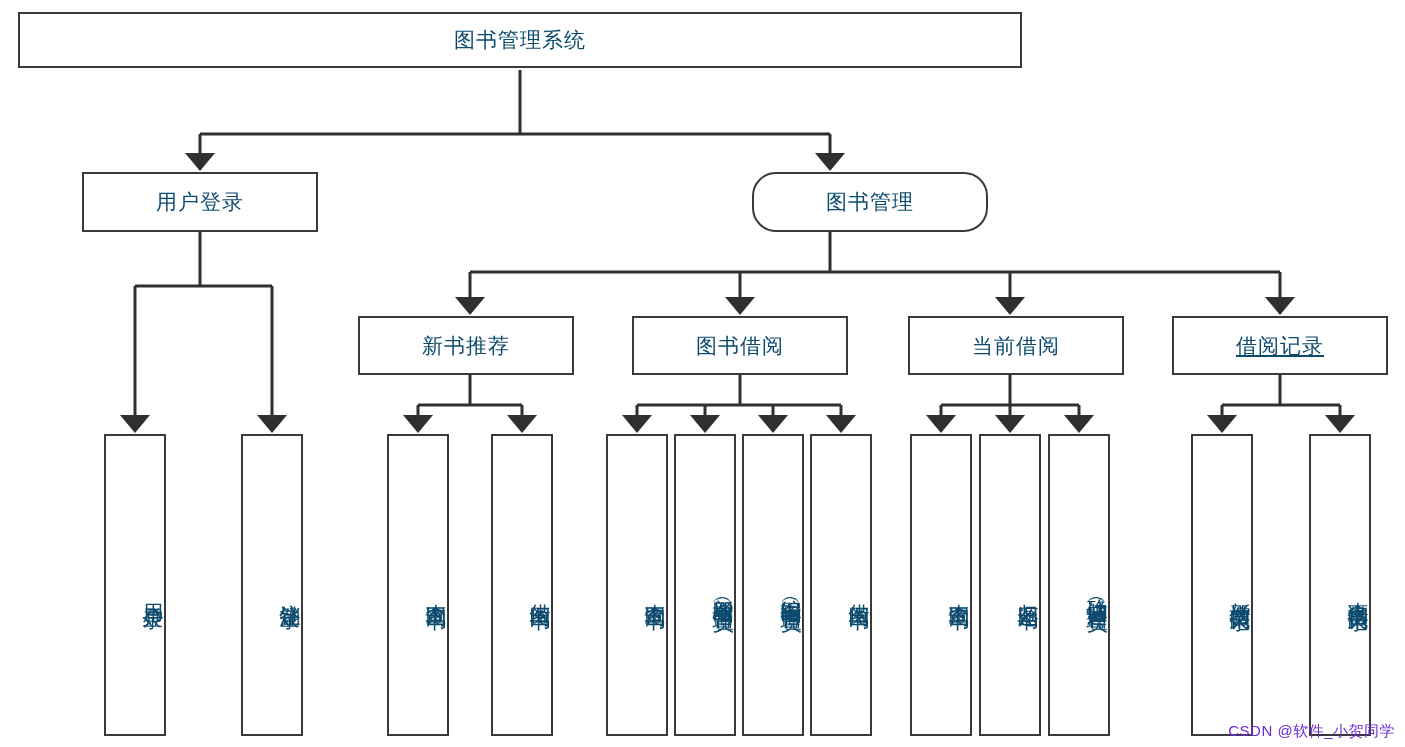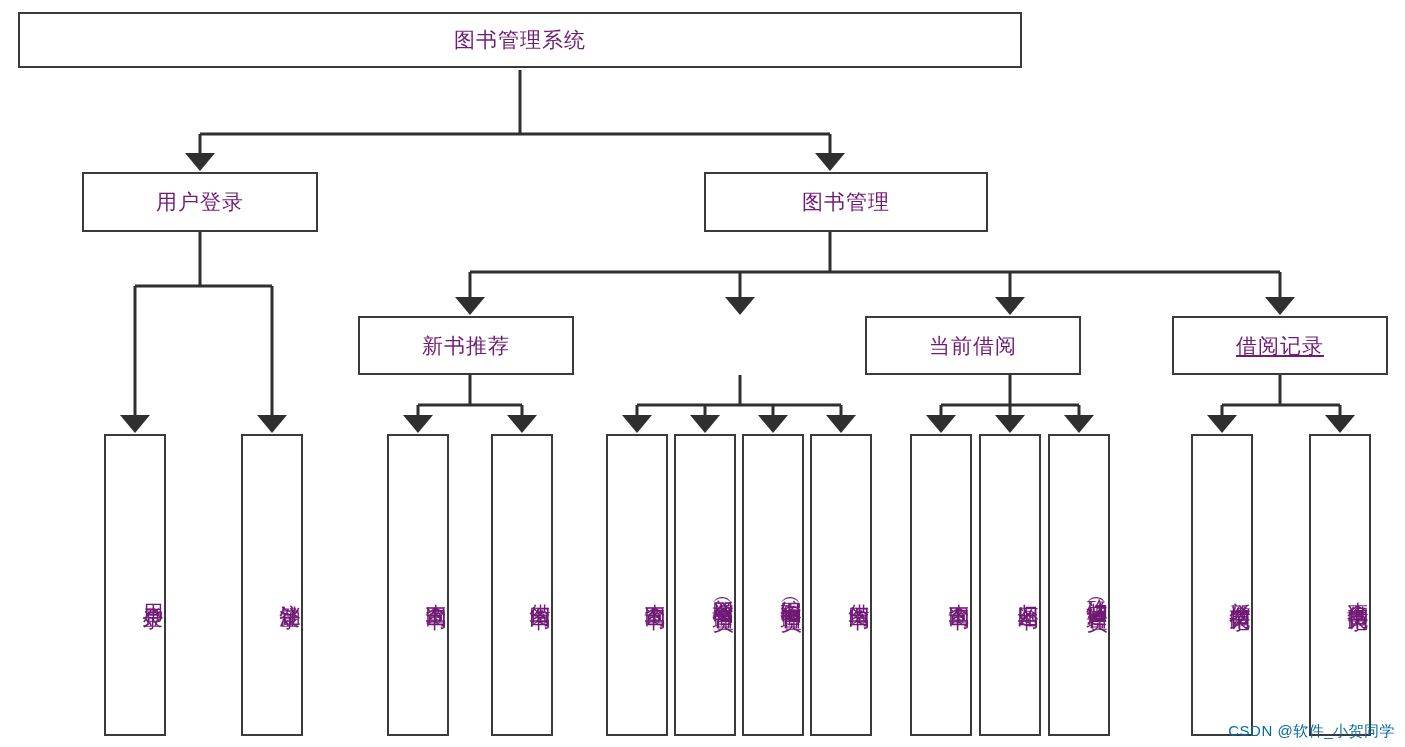--- a/index.html
+++ b/index.html
@@ -4,21 +4,21 @@
 <style>
   html,body{margin:0;padding:0;background:#ffffff;}
   body{font-family:"Liberation Sans","DejaVu Sans",sans-serif;}
   #stage{position:relative;width:1405px;height:747px;background:#ffffff;overflow:hidden;}
   #wires{position:absolute;left:0;top:0;width:1405px;height:747px;}
   .node{
     position:absolute;
     box-sizing:border-box;
     border:2px solid #3a3a3a;
     background:#ffffff;
-    color:#701a75;
+    color:#0c4a6e;
     display:flex;
     align-items:center;
     justify-content:center;
     text-align:center;
     z-index:2;
   }
   .node.h{
     font-size:21px;
     letter-spacing:1px;
   }
@@ -31,21 +31,21 @@
     padding-top:12px;
     align-items:flex-start;
     justify-content:center;
     white-space:nowrap;
   }
   .watermark{
     position:absolute;
     right:10px;
     bottom:6px;
     font-size:15px;
-    color:#0369a1;
+    color:#6d28d9;
     letter-spacing:.5px;
     z-index:3;
     white-space:nowrap;
   }
 </style>
 </head>
 <body>
 
 <div id="stage">
 
@@ -99,28 +99,31 @@
     </g>
   </svg>
 
   <div class="node h" style="left:18px;top:12px;width:1004px;height:56px;">
     <span>图书管理系统</span>
   </div>
 
   <div class="node h" style="left:82px;top:172px;width:236px;height:60px;">
     <span>用户登录</span>
   </div>
-  <div class="node h" style="left:704px;top:172px;width:284px;height:60px;">
+  <div class="node h" style="left:752px;top:172px;width:236px;height:60px;border-radius:24px;">
     <span>图书管理</span>
   </div>
 
   <div class="node h" style="left:358px;top:316px;width:216px;height:59px;">
     <span>新书推荐</span>
   </div>
-  <div class="node h" style="left:865px;top:316px;width:216px;height:59px;">
+  <div class="node h" style="left:632px;top:316px;width:216px;height:59px;">
+    <span>图书借阅</span>
+  </div>
+  <div class="node h" style="left:908px;top:316px;width:216px;height:59px;">
     <span>当前借阅</span>
   </div>
   <div class="node h" style="left:1172px;top:316px;width:216px;height:59px;text-decoration:underline;">
     <span>借阅记录</span>
   </div>
 
   <div class="node v" style="left:104px;top:434px;width:62px;height:302px;">
     <span>用户登录</span>
   </div>
   <div class="node v" style="left:241px;top:434px;width:62px;height:302px;">

